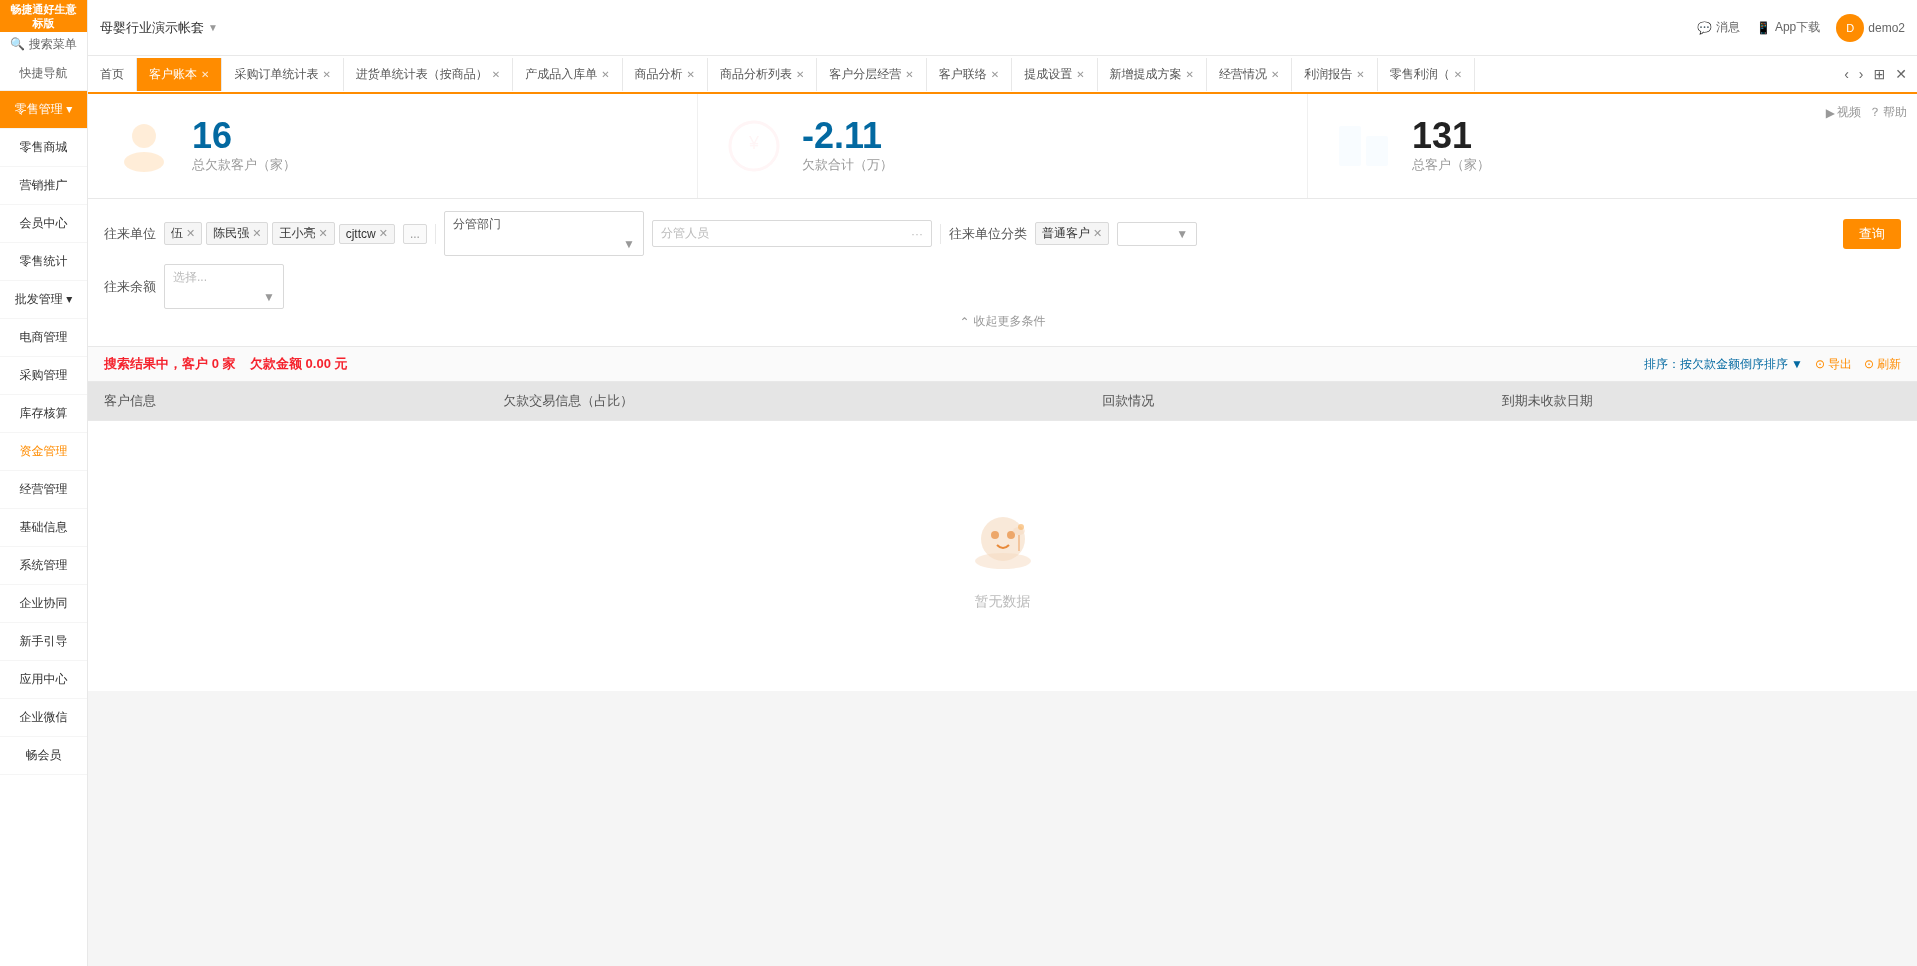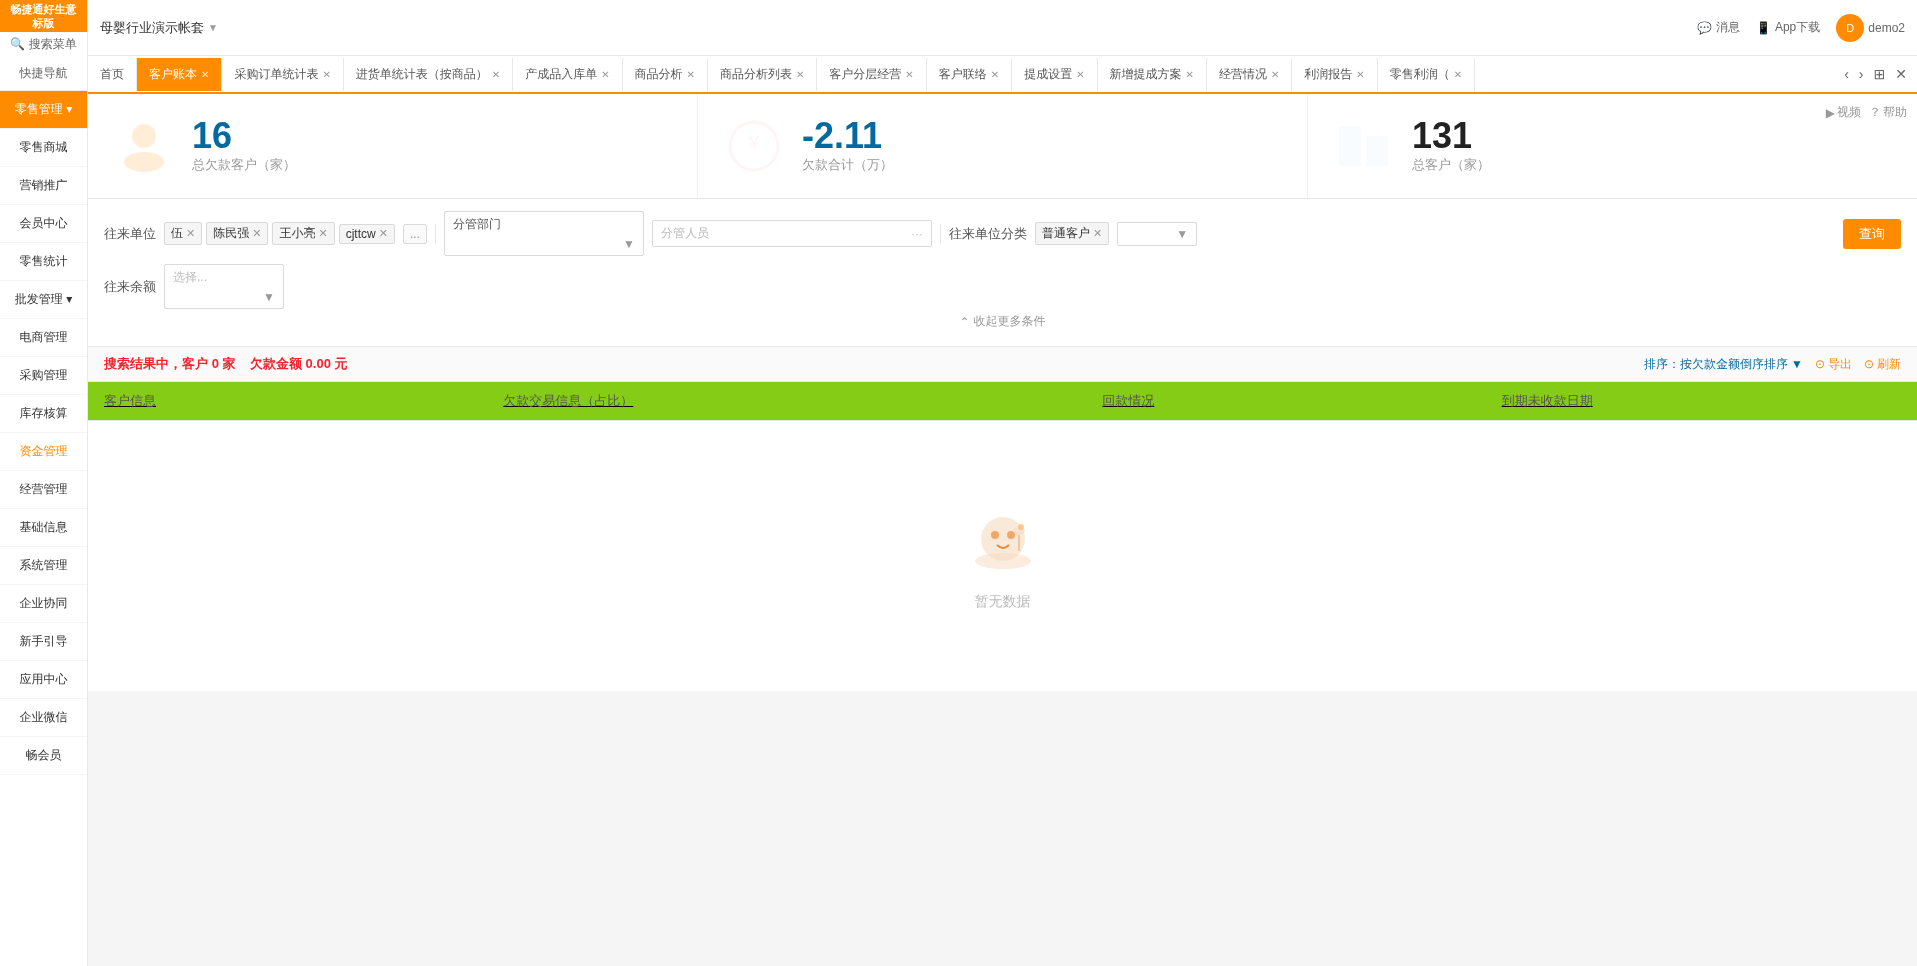--- a/index.html
+++ b/index.html
@@ -72,21 +72,21 @@
     
     .result-bar { display: flex; align-items: center; justify-content: space-between; padding: 8px 16px; background: #fafafa; border-bottom: 1px solid #e8e8e8; }
     .result-info { font-size: 13px; color: #555; }
     .result-info span { color: #f5222d; font-weight: bold; }
     .result-actions { display: flex; align-items: center; gap: 12px; font-size: 12px; color: #555; }
     .result-action-btn { display: flex; align-items: center; gap: 3px; cursor: pointer; color: #ff8c00; }
     .sort-select { display: flex; align-items: center; gap: 3px; cursor: pointer; color: #0369a1; }
 
     
     .table-container { background: #fff; margin: 0; }
-    .table-header { display: grid; grid-template-columns: 1fr 1.5fr 1fr 1fr; padding: 10px 16px; background: #84cc16; border-bottom: 1px solid #e8e8e8; text-decoration: underline; }
+    .table-header { display: grid; grid-template-columns: 1fr 1.5fr 1fr 1fr; padding: 10px 16px; background: #e5e5e5; border-bottom: 1px solid #e8e8e8; }
     .table-col-header { font-size: 13px; color: #555; font-weight: normal; }
 
     
     .no-data { display: flex; flex-direction: column; align-items: center; padding: 80px 20px; }
     .no-data-img { width: 80px; height: 80px; position: relative; }
     .no-data-text { margin-top: 12px; color: #bbb; font-size: 14px; }
   </style>
 </head>
 <body>
 

